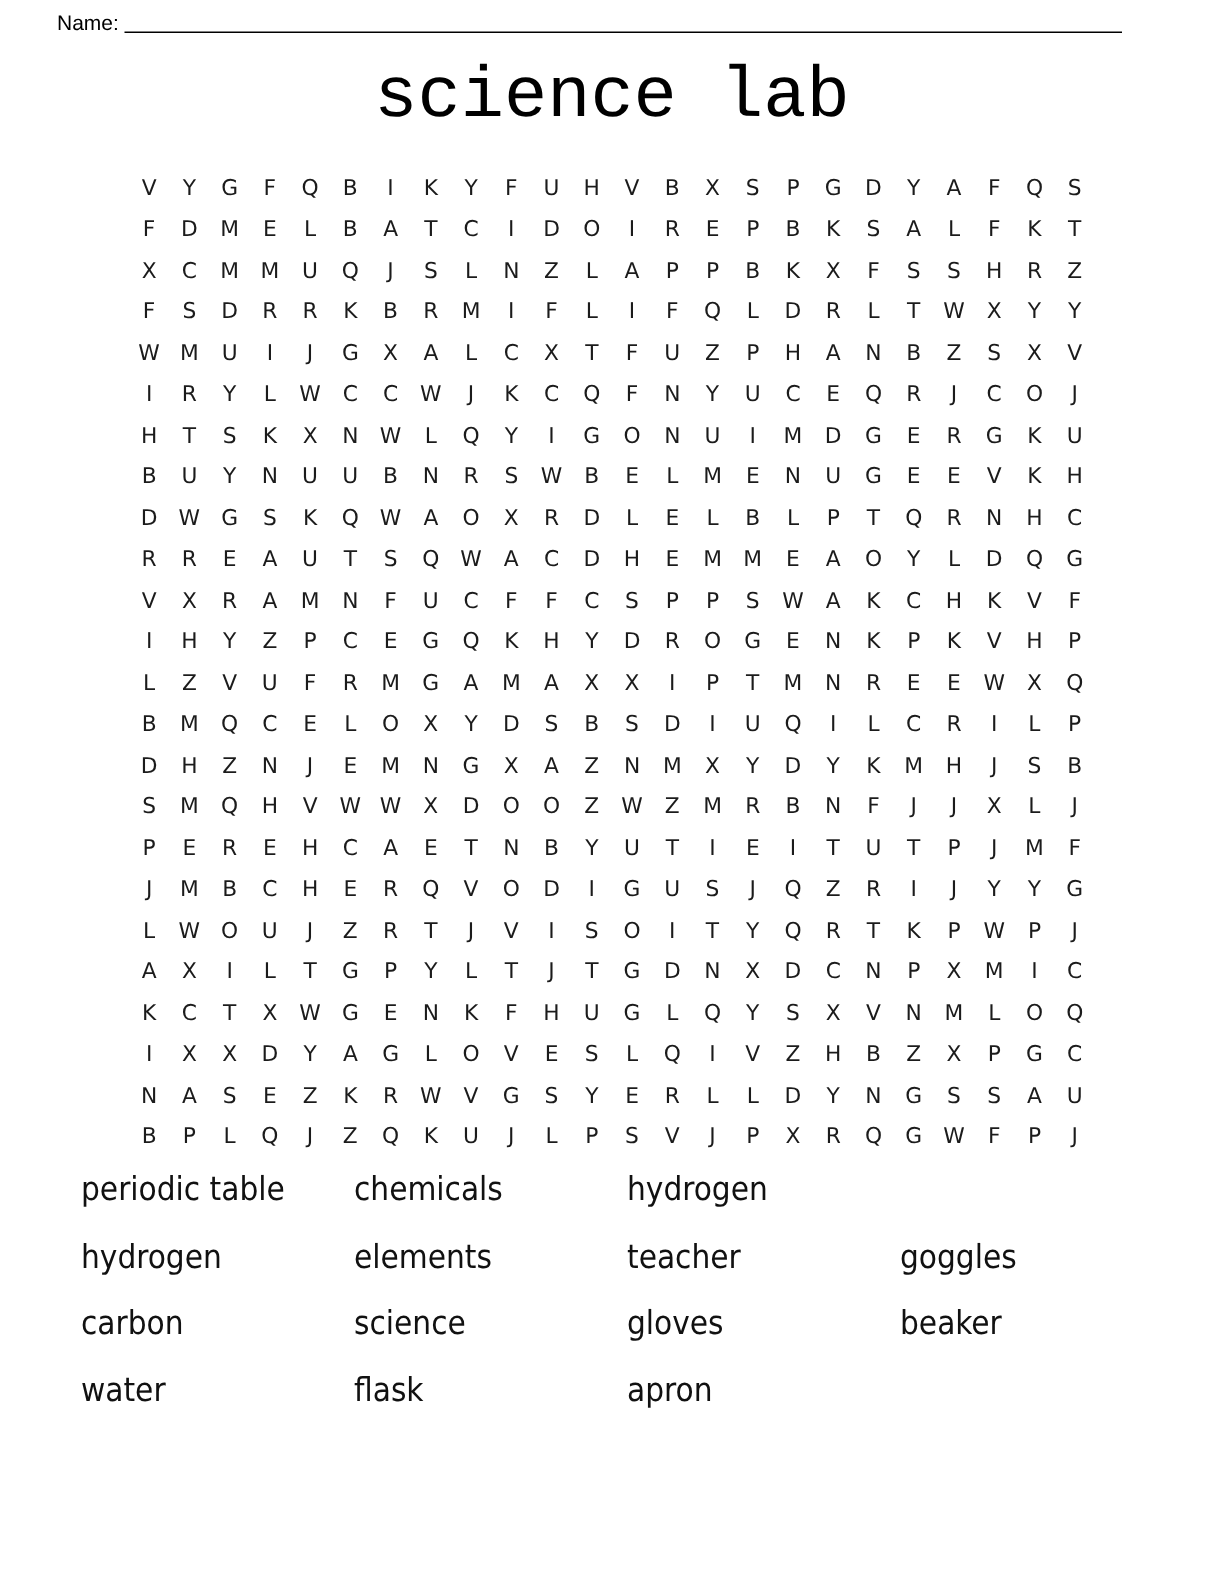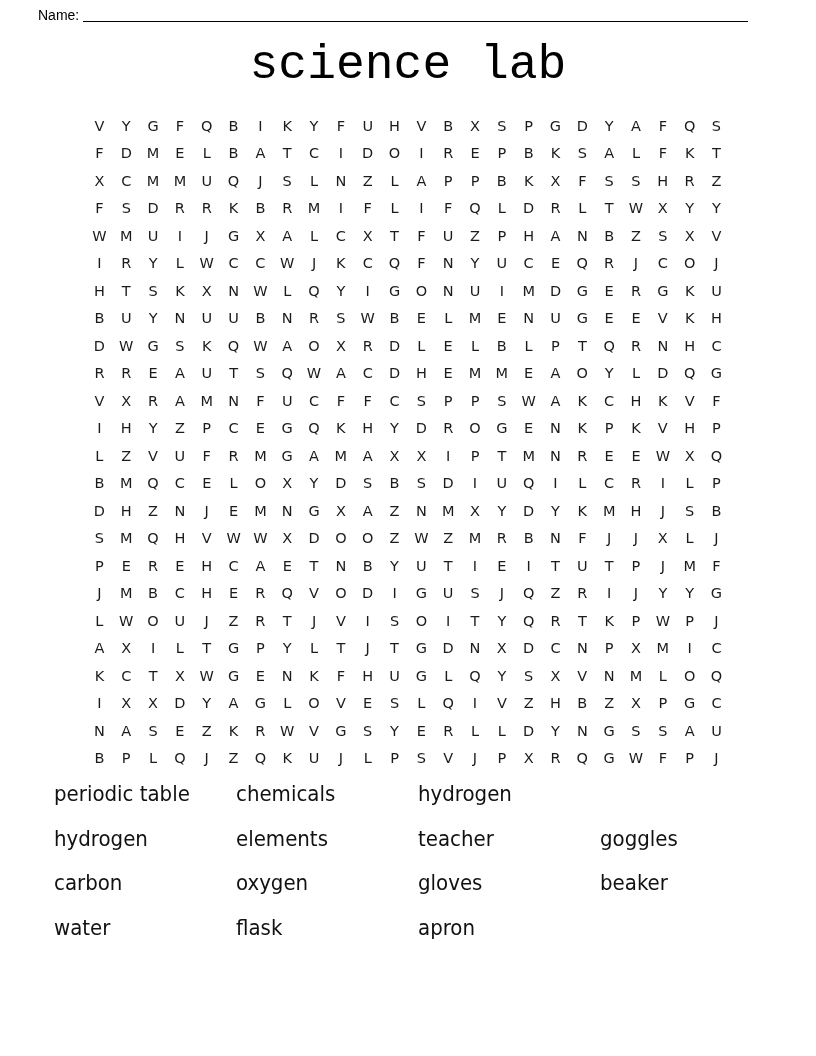--- a/index.html
+++ b/index.html
@@ -743,21 +743,21 @@
       <span class="word-cell">hydrogen</span>
     </div>
     <div class="word-row">
       <span class="word-cell">hydrogen</span>
       <span class="word-cell">elements</span>
       <span class="word-cell">teacher</span>
       <span class="word-cell">goggles</span>
     </div>
     <div class="word-row">
       <span class="word-cell">carbon</span>
-      <span class="word-cell">oxygen</span>
+      <span class="word-cell">science</span>
       <span class="word-cell">gloves</span>
       <span class="word-cell">beaker</span>
     </div>
     <div class="word-row">
       <span class="word-cell">water</span>
       <span class="word-cell">flask</span>
       <span class="word-cell">apron</span>
     </div>
   </div>
 

